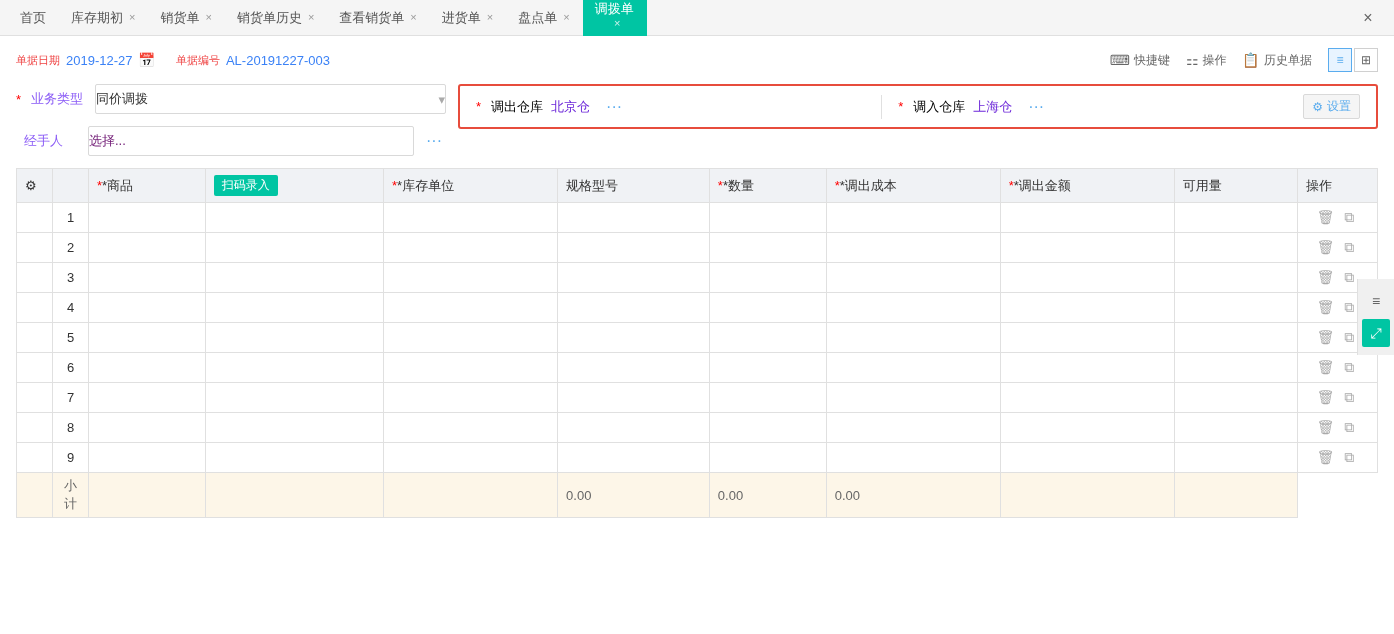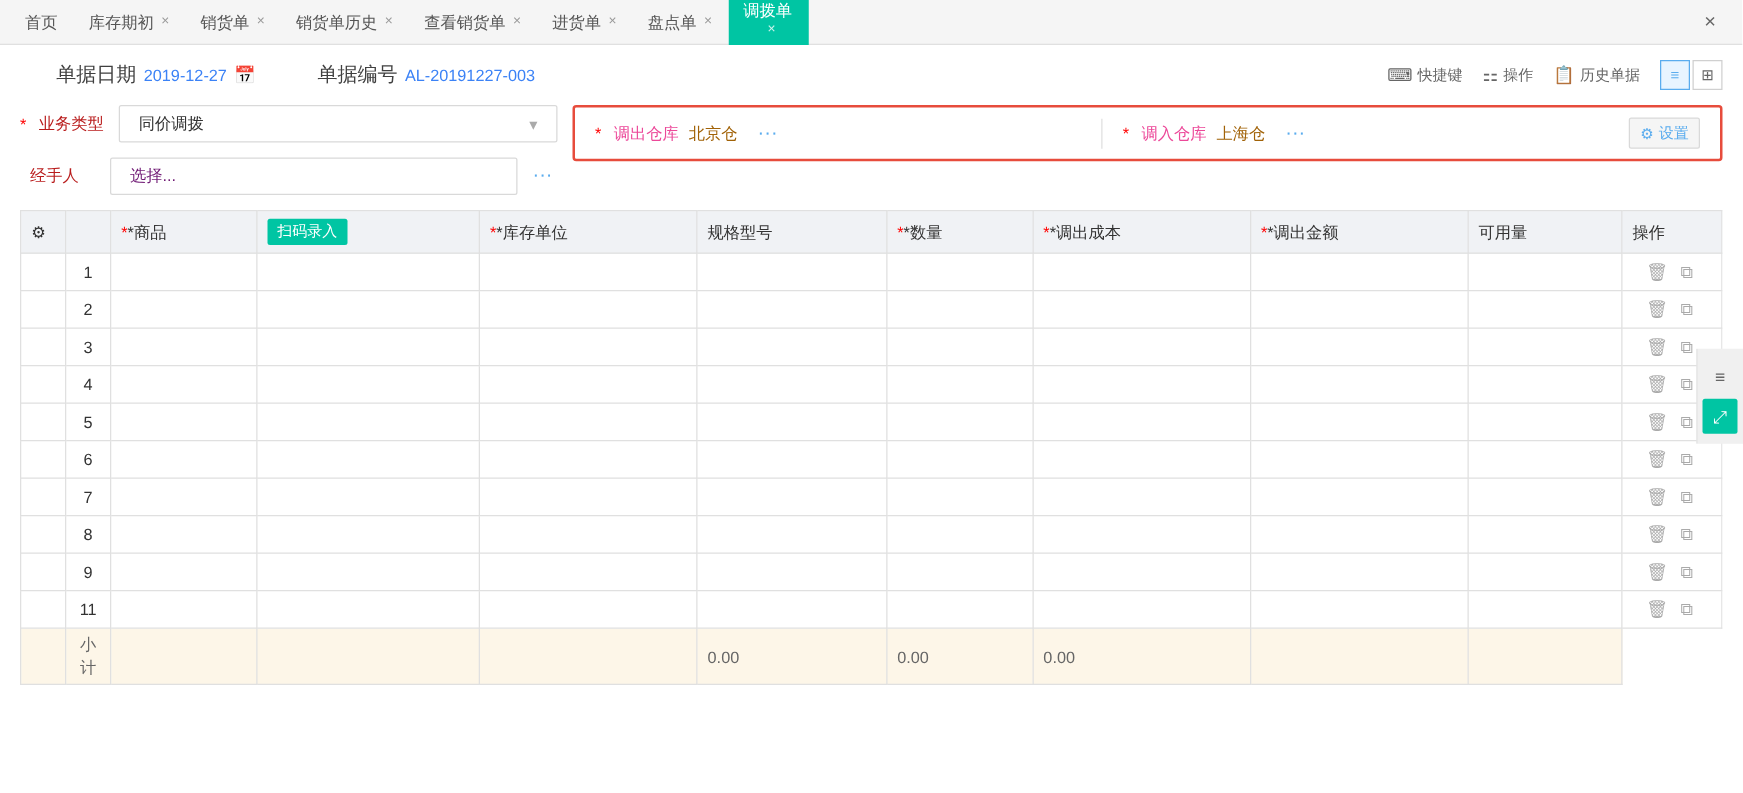--- a/index.html
+++ b/index.html
@@ -53,21 +53,21 @@
     
     .main-content {
       padding: 12px 16px;
       background: #fff;
     }
     .form-field-inline {
       display: flex;
       align-items: center;
       gap: 6px;
     }
-    .form-label { color: #404040; font-size: 16px; margin-left: 29px; }
+    .form-label { color: #ef4444; font-size: 11px; }
     .form-value { color: #3b82f6; font-size: 13px; }
     .date-icon {
       color: #aaa;
       font-size: 14px;
       cursor: pointer;
     }
     .action-link {
       display: flex;
       align-items: center;
       gap: 4px;
@@ -107,27 +107,27 @@
       gap: 12px;
       width: 430px;
       flex-shrink: 0;
     }
     .field-row {
       display: flex;
       align-items: center;
       gap: 8px;
     }
     .required-star { color: #f00; margin-right: 2px; }
-    .field-label { color: #b91c1c; font-size: 13px; min-width: 56px; }
+    .field-label { color: #8b5cf6; font-size: 13px; min-width: 56px; }
     .field-select {
       flex: 1;
       height: 30px;
       border: 1px solid #d9d9d9;
       border-radius: 2px;
-      padding: 0 15px;
+      padding: 0 0;
       font-size: 13px;
       color: #333;
       background: #fff;
       display: flex;
       align-items: center;
       justify-content: space-between;
       cursor: pointer;
     }
     .field-select .arrow { color: #aaa; }
     .field-input-placeholder {
@@ -151,22 +151,22 @@
       align-items: center;
       gap: 0;
       margin-left: 12px;
     }
     .warehouse-field {
       display: flex;
       align-items: center;
       gap: 8px;
       flex: 1;
     }
-    .warehouse-label { color: #ec4899; font-size: 13px; white-space: nowrap; }
-    .warehouse-value { color: #a16207; font-size: 13px; }
+    .warehouse-label { color: #000000; font-size: 13px; white-space: nowrap; }
+    .warehouse-value { color: #6d28d9; font-size: 13px; }
     .warehouse-more { color: #5aacee; font-size: 16px; cursor: pointer; margin-left: 8px; }
     .warehouse-divider { width: 1px; background: #e0e0e0; height: 24px; margin: 0 16px; }
     .settings-btn {
       display: flex;
       align-items: center;
       gap: 4px;
       color: #5aacee;
       font-size: 12px;
       cursor: pointer;
       border: 1px solid #d9d9d9;
@@ -540,36 +540,20 @@
       <td></td>
       <td></td>
       <td class="td-actions">
         <span class="action-icon-btn">🗑</span>
         <span class="action-icon-btn">⧉</span>
       </td>
     </tr>
           <tr>
       <td></td>
       <td class="td-num">9</td>
-      <td></td>
-      <td></td>
-      <td></td>
-      <td></td>
-      <td></td>
-      <td></td>
-      <td></td>
-      <td></td>
-      <td class="td-actions">
-        <span class="action-icon-btn">🗑</span>
-        <span class="action-icon-btn">⧉</span>
-      </td>
-    </tr>
-          <tr>
-      <td></td>
-      <td class="td-num">11</td>
       <td></td>
       <td></td>
       <td></td>
       <td></td>
       <td></td>
       <td></td>
       <td></td>
       <td></td>
       <td class="td-actions">
         <span class="action-icon-btn">🗑</span>

